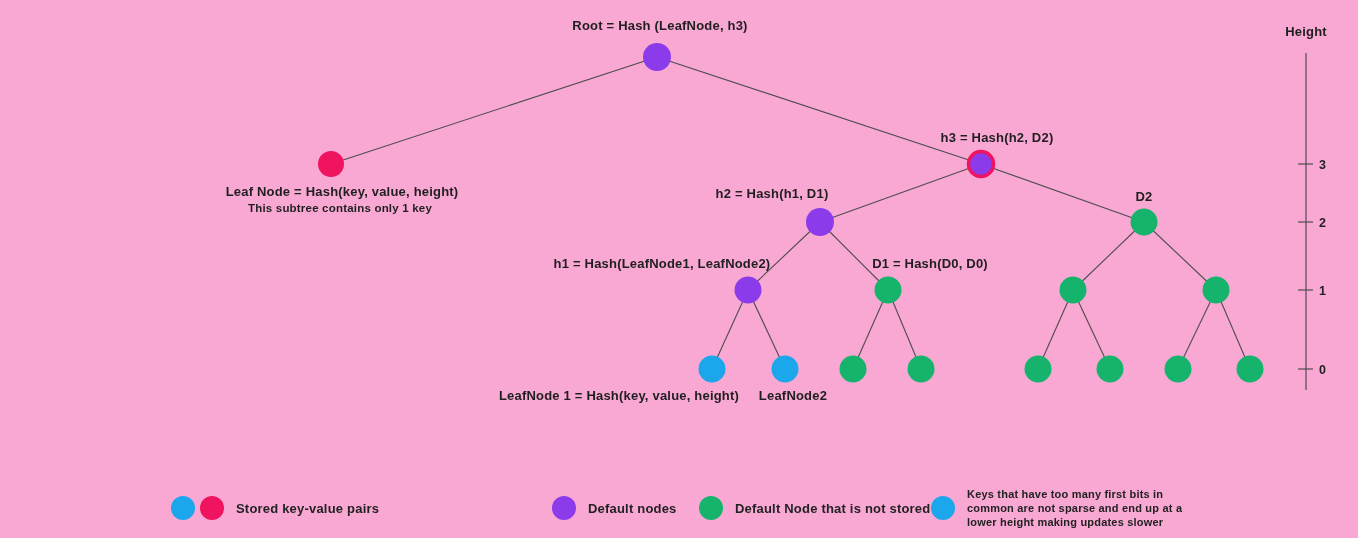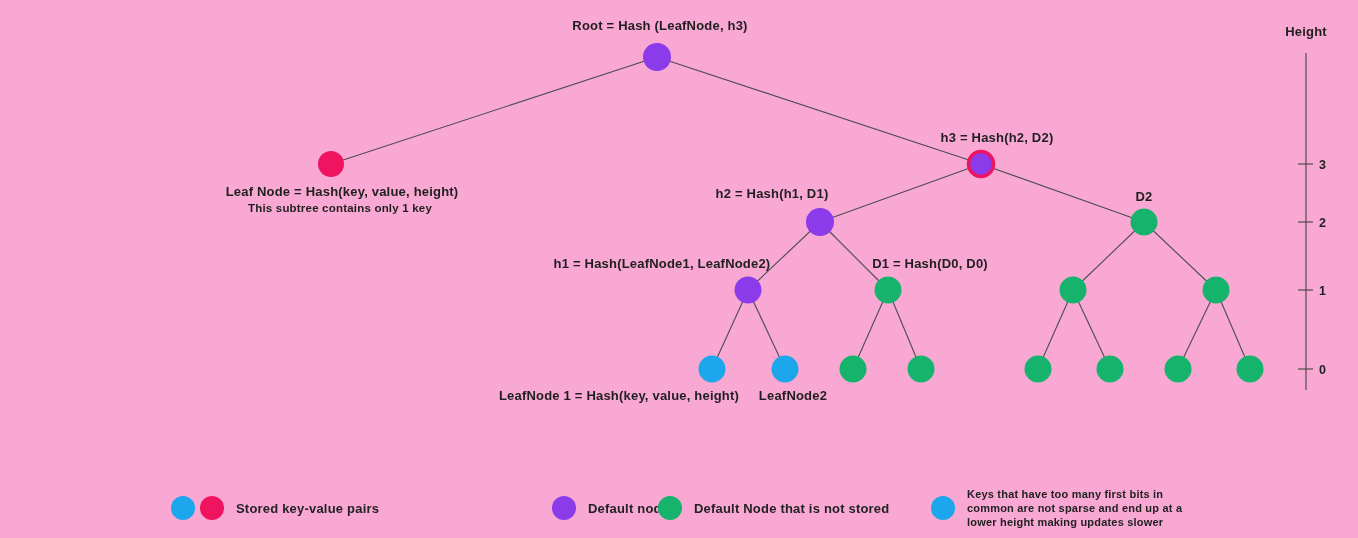--- a/index.html
+++ b/index.html
@@ -146,21 +146,21 @@
       <div class="swatch" style="margin-left: -7px; background: rgb(240, 19, 95);"></div>
       <span class="legend-label">Stored key-value pairs</span>
     </div>
 
 
     <div class="legend-item" style="left:552px">
       <div class="swatch" style="background: rgb(139, 59, 234);"></div>
       <span class="legend-label">Default nodes</span>
     </div>
 
-    <div class="legend-item" style="left:658px">
+    <div class="legend-item" style="left:699px">
       <div class="swatch" style="background: rgb(22, 179, 108);"></div>
       <span class="legend-label">Default Node that is not stored</span>
     </div>
 
     <div class="legend-item" style="left:931px">
       <div class="swatch" style="background: rgb(28, 166, 236);"></div>
       <span class="legend-label multiline">Keys that have too many first bits in
 common are not sparse and end up at a
 lower height making updates slower</span>
     </div>

